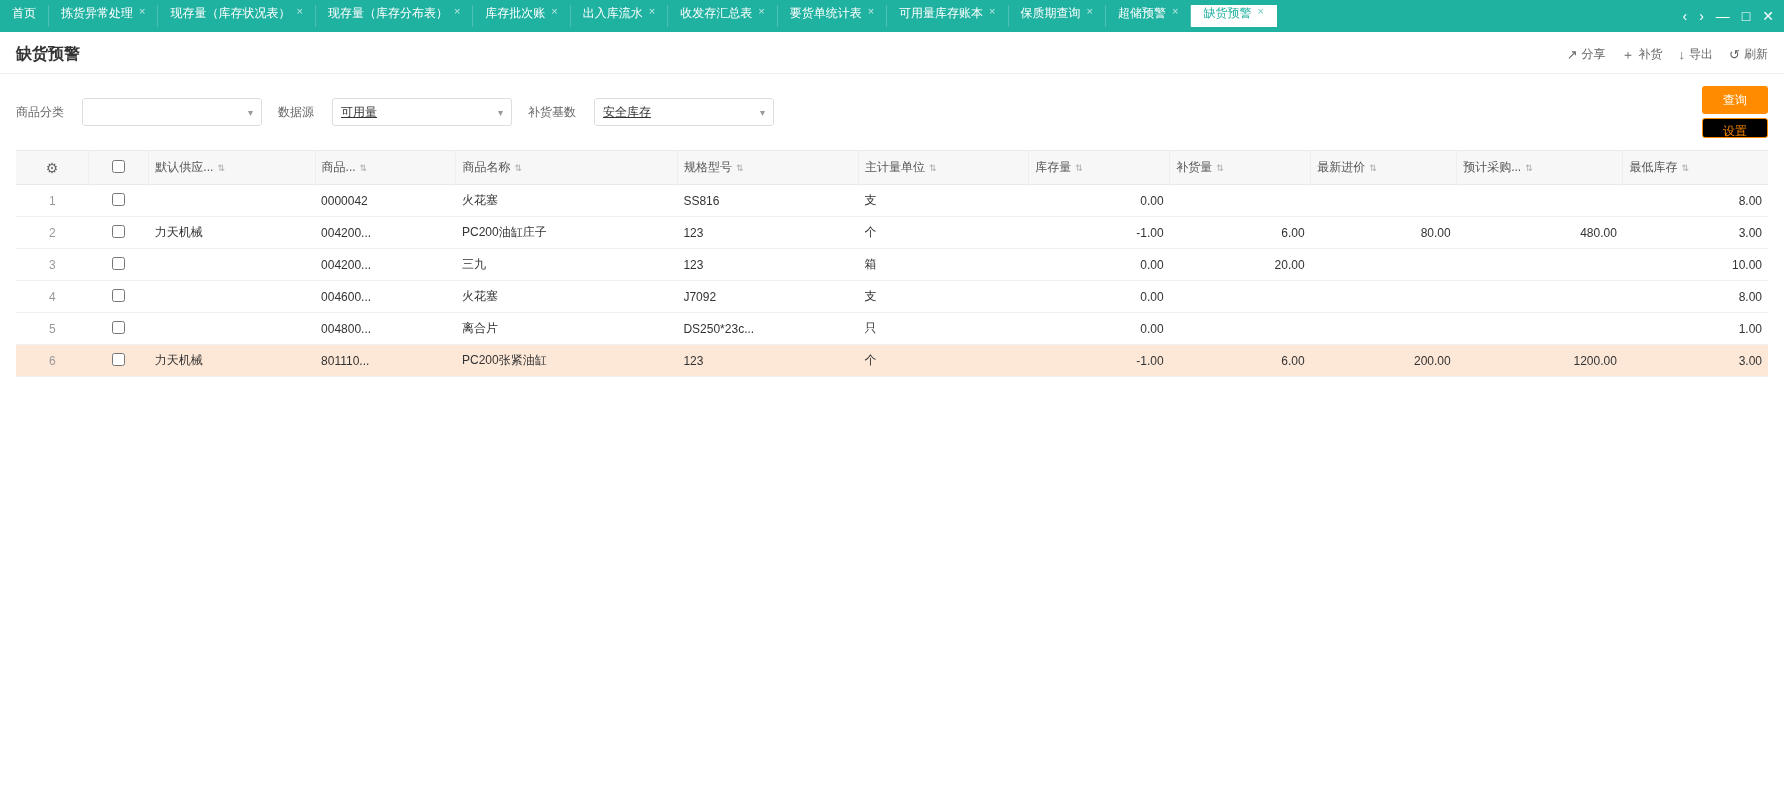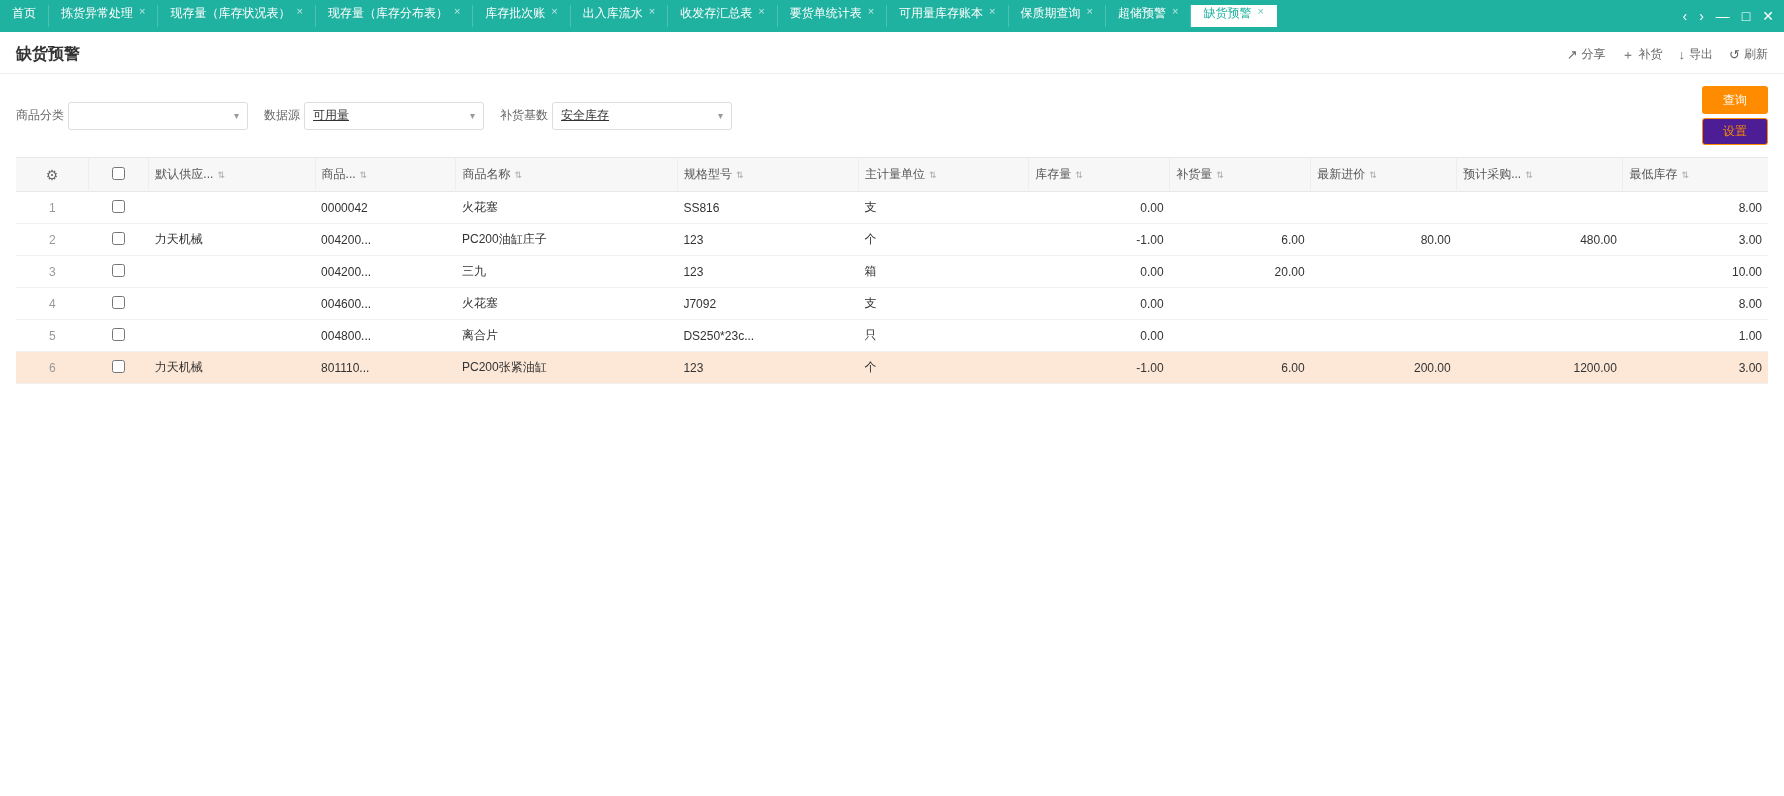--- a/index.html
+++ b/index.html
@@ -97,21 +97,21 @@
     .filter-bar {
       display: flex;
       align-items: center;
       padding: 12px 16px;
       gap: 16px;
       background: #fff;
     }
     .filter-group {
       display: flex;
       align-items: center;
-      gap: 4px;
+      gap: 18px;
     }
     .filter-label {
       color: #666;
       font-size: 12px;
       white-space: nowrap;
     }
     .filter-select {
       display: flex;
       align-items: center;
       justify-content: space-between;
@@ -145,28 +145,28 @@
       background: #ff8c00;
       color: #fff;
       border: none;
       border-radius: 3px;
       padding: 5px 20px;
       cursor: pointer;
       font-size: 12px;
       height: 28px;
     }
     .btn-settings {
-      background: #4c1d95;
+      background: #000000;
       color: #ff8c00;
       border: 1px solid #ff8c00;
       border-radius: 3px;
       padding: 4px 20px;
       cursor: pointer;
       font-size: 12px;
-      height: 27px;
+      height: 20px;
     }
 
     
     .table-wrap {
       padding: 0 16px;
       overflow-x: auto;
     }
     table {
       width: 100%;
       border-collapse: collapse;

